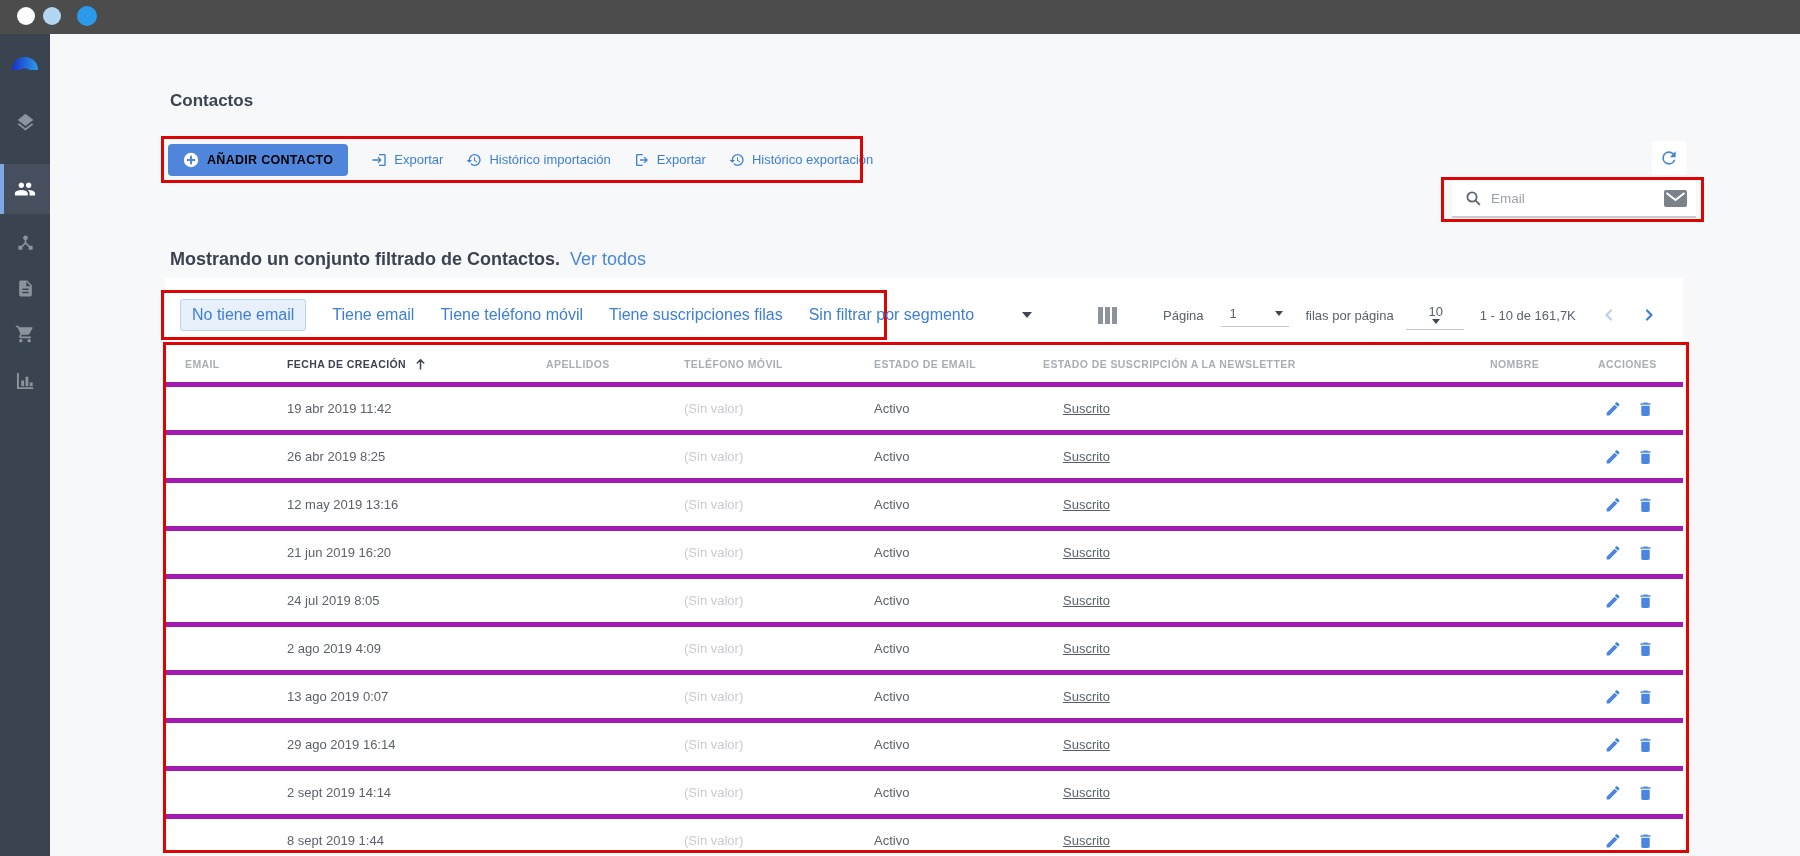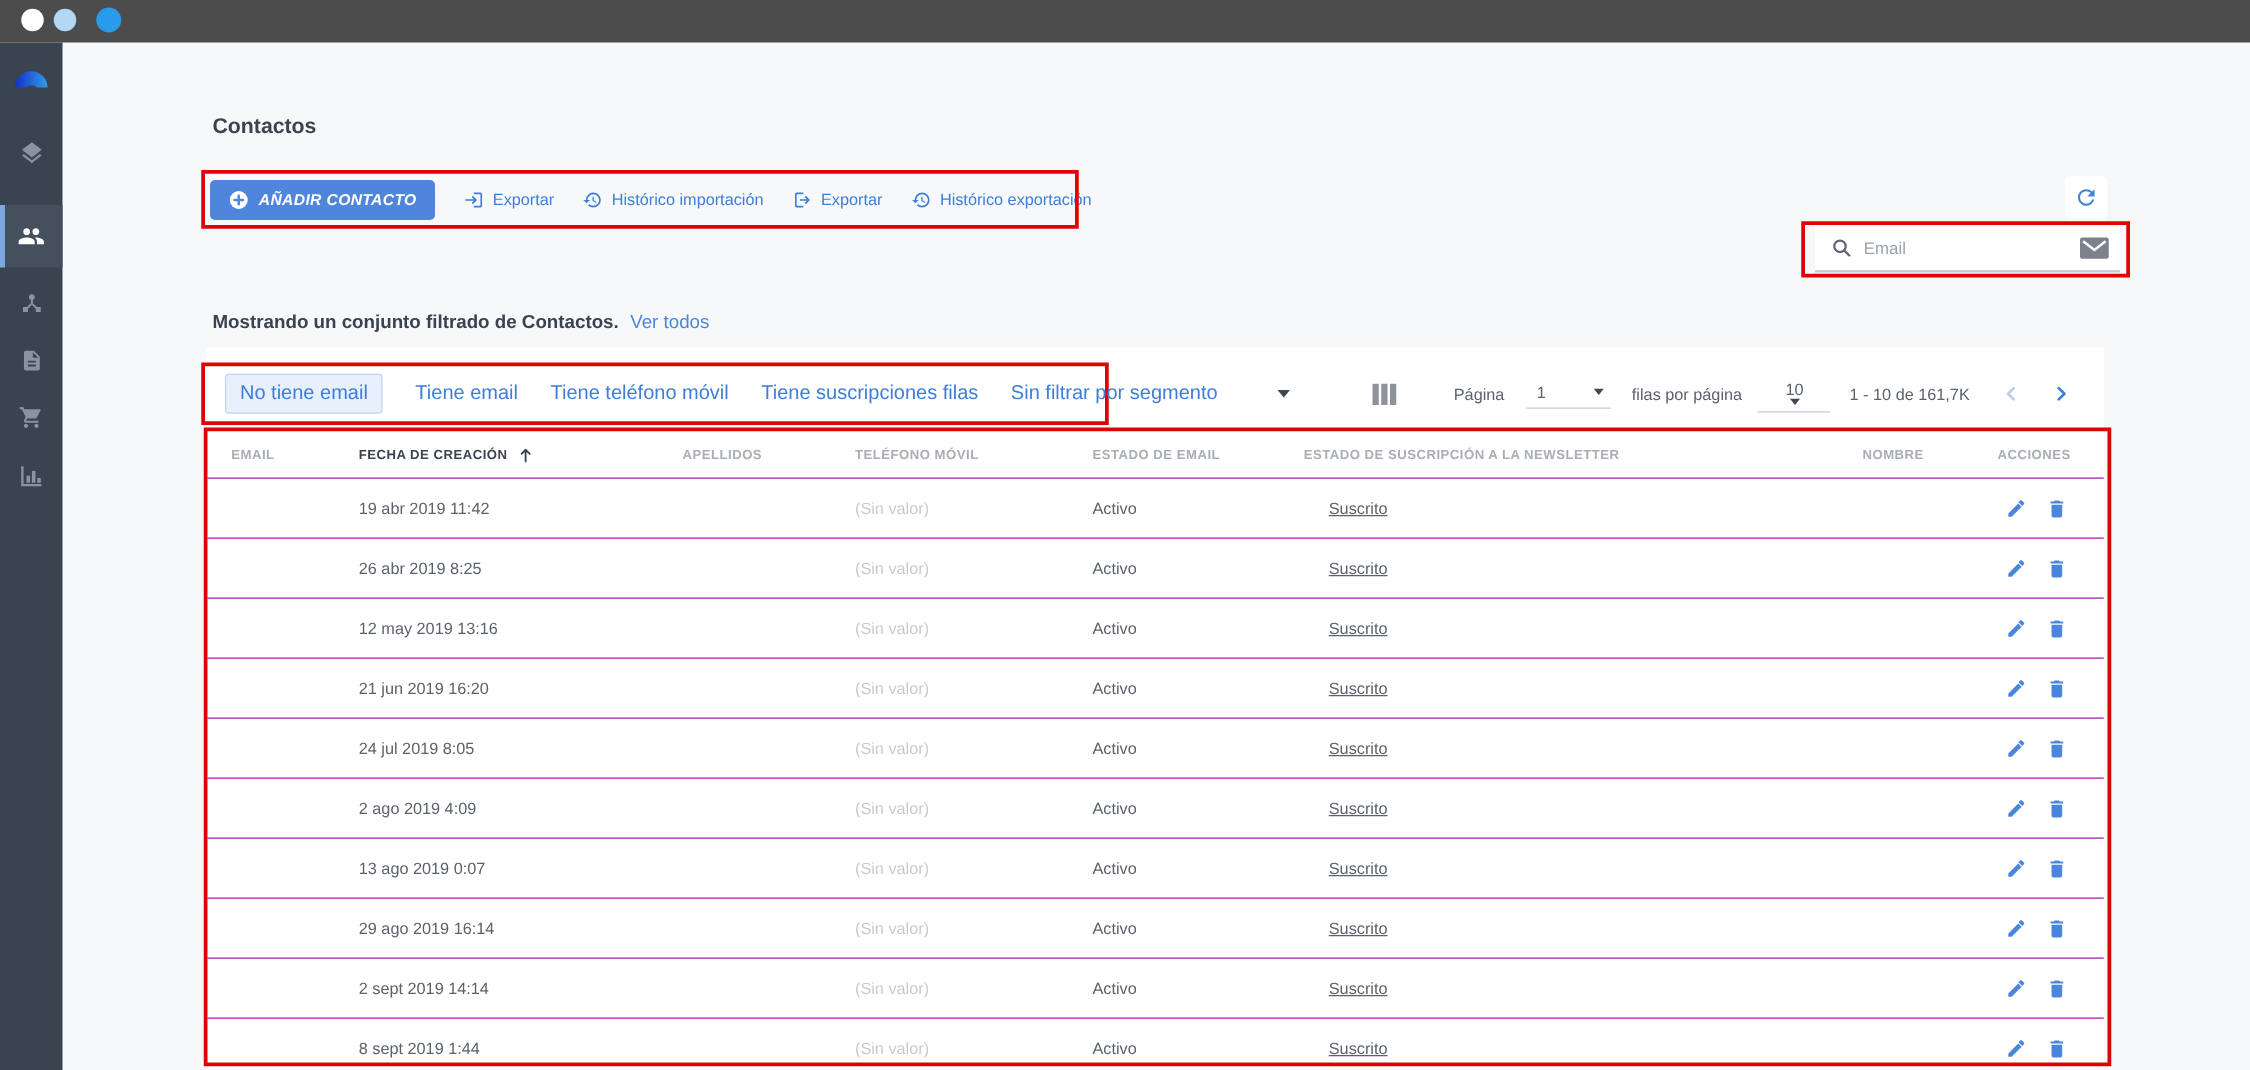--- a/index.html
+++ b/index.html
@@ -25,31 +25,31 @@
   
   .page-title { position:absolute; left:170px; top:91px; font-size:17px; font-weight:bold; color:#3b4250; }
   
   .annot { position:absolute; border:3px solid #dd0404; pointer-events:none; z-index:50; }
   .annot-toolbar { left:161px; top:136px; width:702px; height:47px; }
   .annot-search  { left:1441px; top:177px; width:263px; height:45px; }
   .annot-filters { left:161px; top:290px; width:726px; height:50px; }
   .annot-table   { left:163px; top:342px; width:1526px; height:511px; }
   
   .toolbar { position:absolute; left:168px; top:141px; height:37px; display:flex; align-items:center; gap:23px; }
-  .btn-add { display:flex; align-items:center; gap:8px; height:32px; padding:0 15px; background:#4f86db; border:none; border-radius:4px; color:#ffffff; font-weight:bold; font-size:12.5px; letter-spacing:.3px; cursor:pointer; font-family:inherit;font-style:italic; }
+  .btn-add { display:flex; align-items:center; gap:8px; height:32px; padding:0 15px; background:#4f86db; border:none; border-radius:4px; color:#000000; font-weight:bold; font-size:12.5px; letter-spacing:.3px; cursor:pointer; font-family:inherit; }
   .tool-link { display:flex; align-items:center; gap:7px; color:#3d7ed8; font-size:13px; text-decoration:none; cursor:pointer; }
   
   .refresh-btn { position:absolute; left:1652px; top:141px; width:34px; height:34px; background:#ffffff; border:none; border-radius:4px; display:flex; align-items:center; justify-content:center; color:#4285d8; cursor:pointer; }
   
   .search-box { position:absolute; left:1452px; top:181px; width:244px; height:37px; background:#ffffff; border-bottom:2px solid #c9cdd2; display:flex; align-items:center; padding:0 8px 0 13px; }
   .search-box input { flex:1; border:none; outline:none; background:transparent; font-size:13.5px; color:#3b4250; font-family:inherit; min-width:0; }
   .search-box input::placeholder { color:#9aa2ab; }
   .mail-chip { flex:0 0 auto; color:#7b828c; display:flex; }
   
-  .notice { position:absolute; left:170px; top:249px; font-size:15px; font-weight:bold; color:#3b4250; }
+  .notice { position:absolute; left:170px; top:249px; font-size:18px; font-weight:bold; color:#3b4250; }
   .notice a { font-weight:normal; color:#4a86db; text-decoration:none; margin-left:5px; cursor:pointer; }
   
   .card { position:absolute; left:165px; top:278px; width:1518px; height:578px; background:#ffffff; }
   
   .filter-row { position:absolute; left:180px; top:296px; height:38px; display:flex; align-items:center; gap:26px; font-size:16px; color:#3d7ed8; z-index:60; }
   .ftab { cursor:pointer; white-space:nowrap; }
   .ftab.active { background:#e7f0fb; border:1px solid #bcd3f1; border-radius:3px; padding:6px 11px; }
   .seg-caret { width:0; height:0; border-left:5px solid transparent; border-right:5px solid transparent; border-top:6px solid #3f4752; margin-left:22px; cursor:pointer; }
   
   .pag-row { position:absolute; left:1098px; top:296px; height:38px; display:flex; align-items:center; font-size:13px; color:#5b626c; z-index:60; }
@@ -63,21 +63,21 @@
   .pag-range { margin-left:16px; white-space:nowrap; }
   .chev { margin-left:26px; cursor:pointer; display:flex; }
   .chev.prev { color:#b9cfec; }
   .chev.next { color:#3d7ed8; }
   
   .table { position:absolute; left:166px; top:346px; width:1517px; z-index:40; }
   .trow { display:grid; grid-template-columns:102px 259px 138px 190px 169px 447px 108px 1fr; align-items:center; padding-left:19px; }
   .thead { height:36px; font-size:10.5px; font-weight:bold; letter-spacing:.4px; color:#a9aeb6; text-transform:uppercase; }
   .thead .cell { cursor:pointer; }
   .thead .sorted { color:#3b4250; display:flex; align-items:center; gap:8px; }
-  .tbody .trow { height:48px; border-top:1px solid #a21caf; font-size:13px; color:#5b626c; background:#fff; }
+  .tbody .trow { height:48px; border-top:5px solid #a21caf; font-size:13px; color:#5b626c; background:#fff; }
   .cell-sinvalor { color:#c7cbd1; }
   .cell-susc { padding-left:20px;text-decoration:underline; }
   .cell-actions { display:flex; align-items:center; gap:16px; padding-left:6px; color:#4a86db; }
   .act-ic { cursor:pointer; display:flex; }
   svg { display:block; }
 </style>
 </head>
 <body>
 
 <div class="topbar">

